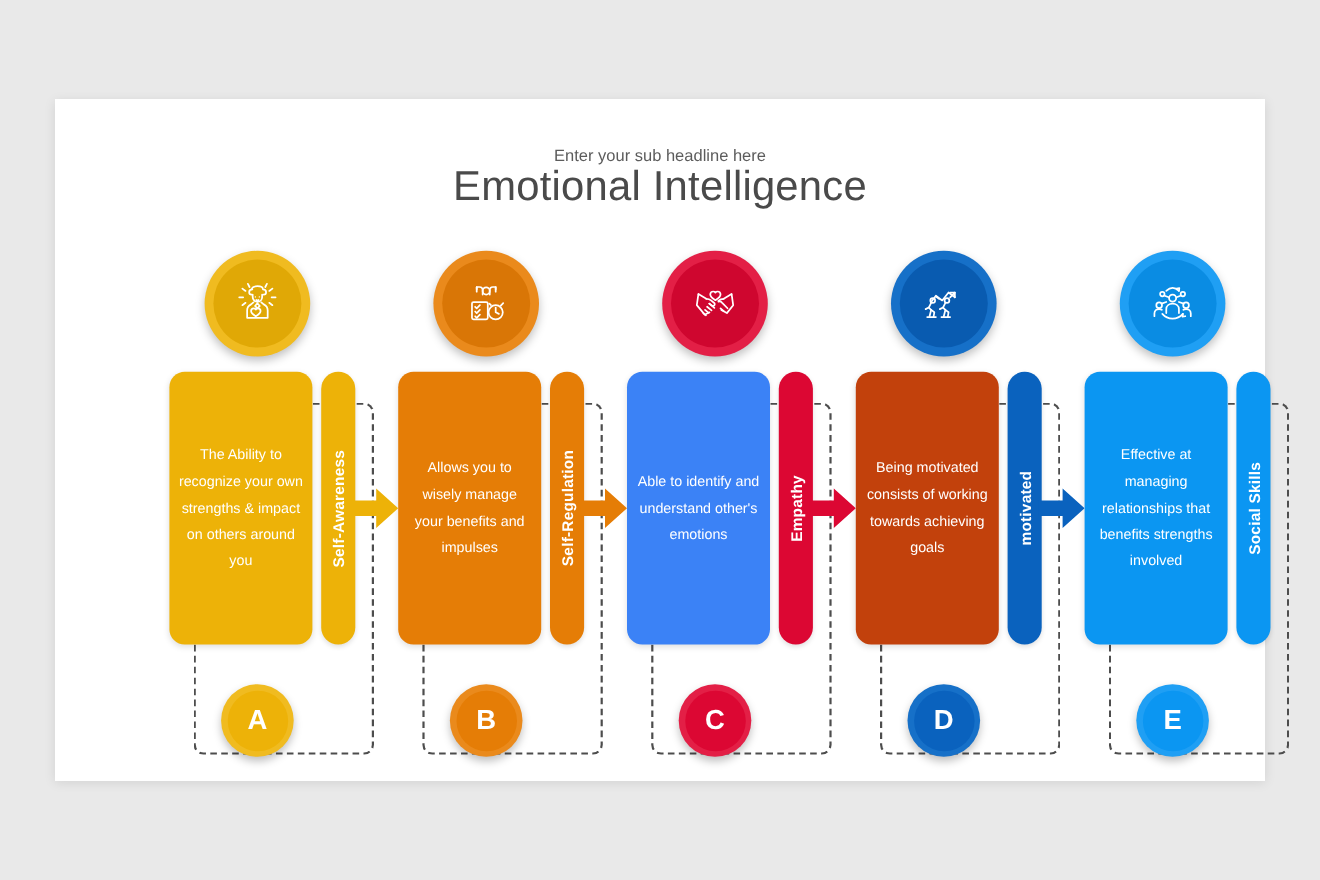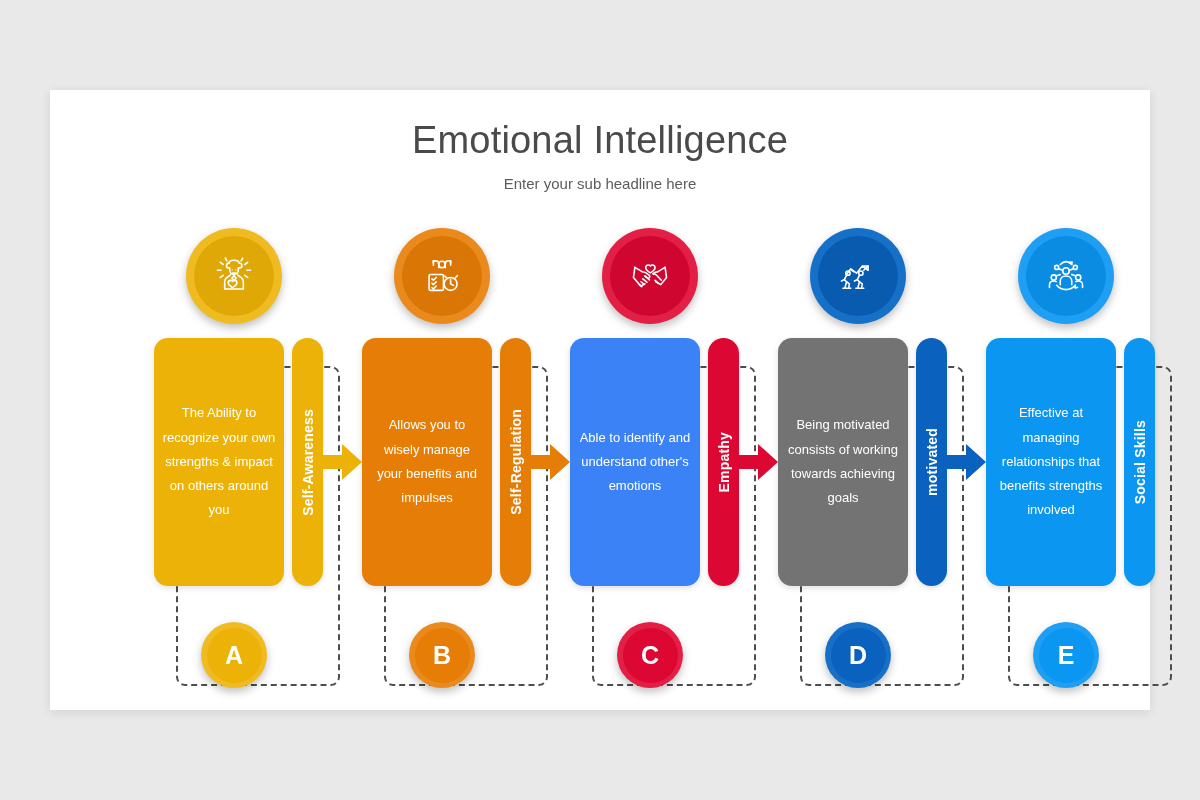--- a/index.html
+++ b/index.html
@@ -176,22 +176,22 @@
     height: 40px;
   }
   .arrow svg { width: 100%; height: 100%; display: block; }
 </style>
 </head>
 <body>
 
 <div id="slide">
 
   <div id="header">
+    <div id="subtitle">Enter your sub headline here</div>
     <div id="title">Emotional Intelligence</div>
-    <div id="subtitle">Enter your sub headline here</div>
   </div>
 
   <div id="columns">
       <div class="col" style="left: 100px;">
     <div class="bracket"></div>
 
     <div class="coin" style="background:#f0bb20">
       <div class="inner" style="background:#e0a806">
         <span>
     <svg viewBox="0 0 64 64" fill="none" stroke="#fff" stroke-width="2.2" stroke-linecap="round" stroke-linejoin="round">
@@ -317,21 +317,21 @@
       <path d="M34 31l-3 6 3 3-2 8"></path>
       <path d="M34 40l4 3-1 6"></path>
       <path d="M31 37l-4 2"></path>
       <path d="M29 49h6M34 49h6"></path>
       <path d="M22 23l4 3"></path>
     </svg>
             </span>
       </div>
     </div>
 
-    <div class="card" style="background:#737373">
+    <div class="card" style="background:#c2410c">
       <div class="text">Being motivated consists of working towards achieving goals</div>
     </div>
 
     <div class="pill" style="background:#0a62be">
       <div class="vlabel">motivated</div>
     </div>
 
     <div class="badge" style="background:#1670c8">
       <div class="binner" style="background:#0a62be">
         <span class="letter">D</span>

